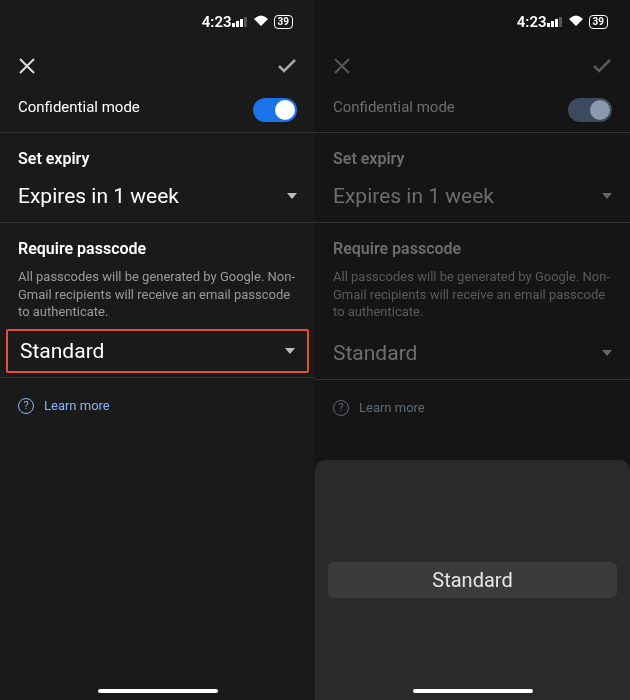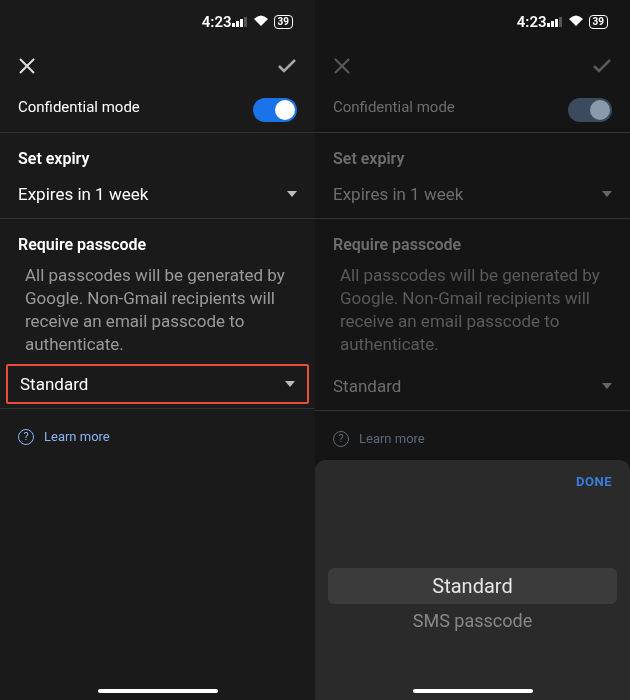--- a/index.html
+++ b/index.html
@@ -15,23 +15,23 @@
 .x-icon svg, .check-icon svg { display: block; }
 .row { display: flex; justify-content: space-between; padding: 12px 18px; }
 .row.title-row { padding-top: 10px; padding-bottom: 10px; font-size: 15px; }
 .section-title { font-size: 16px; font-weight: 600; padding: 16px 18px 6px; }
 .divider { height: 1px; background: #333; }
 .toggle { width: 44px; height: 24px; border-radius: 12px; position: relative; }
 .toggle.on { background: #1a73e8; }
 .toggle.on::after { content: ""; position: absolute; width: 20px; height: 20px; background: #fff; border-radius: 50%; top: 2px; right: 2px; }
 .toggle.off { background: #3c4a5d; }
 .toggle.off::after { content: ""; position: absolute; width: 20px; height: 20px; background: #8a99ab; border-radius: 50%; top: 2px; right: 2px; }
-.dd { display: flex; align-items: center; justify-content: space-between; padding: 10px 18px 14px; font-size: 17px; }
+.dd { display: flex; align-items: center; justify-content: space-between; padding: 10px 18px 14px; font-size: 21px; }
 .chev { width: 0; height: 0; border-left: 5px solid transparent; border-right: 5px solid transparent; border-top: 6px solid #bdbdbd; }
-.helper { font-size: 17px; color: #9a9a9a; padding: 4px 18px 10px; line-height: 1.35; margin-left: 7px; }
+.helper { font-size: 13px; color: #9a9a9a; padding: 4px 18px 10px; line-height: 1.35; }
 .screen.right .helper { color: #5a5a5a; }
 .highlight { border: 2px solid #e74c3c; border-radius: 2px; margin: -2px 6px 0; }
 .learn { display: flex; align-items: center; gap: 10px; padding: 20px 18px; font-size: 13px; color: #8ab4f8; }
 .screen.right .learn { color: #5a6a7a; }
 .qm { width: 16px; height: 16px; border: 1.5px solid currentColor; border-radius: 50%; display: inline-flex; align-items: center; justify-content: center; font-size: 11px; }
 .home-ind { position: absolute; bottom: 7px; left: 50%; transform: translateX(-50%); width: 120px; height: 4px; background: #fff; border-radius: 3px; }
 .picker { position: absolute; bottom: 0; left: 0; right: 0; height: 240px; background: #2a2a2a; display: flex; flex-direction: column; border-radius: 10px 10px 0 0; }
 .picker-top { display: flex; justify-content: flex-end; padding: 14px 18px; }
 .done { font-size: 13px; font-weight: 700; color: #3a7de0; letter-spacing: 0.5px; }
 .picker-body { flex: 1; display: flex; flex-direction: column; align-items: center; justify-content: center; gap: 2px; }
@@ -148,22 +148,18 @@
     <span>Standard</span>
     <span class="chev"></span>
   </div>
   <div class="divider"></div>
   <div class="learn">
     <span class="qm">?</span>
     <span>Learn more</span>
   </div>
 
   <div class="picker">
-    <div class="picker-top">
-      <span class="done">DONE</span>
-    </div>
     <div class="picker-body">
       <div class="picker-sel">Standard</div>
-      <div class="picker-opt">SMS passcode</div>
     </div>
     <div class="home-ind"></div>
   </div>
 </div>
 
 </body></html>

